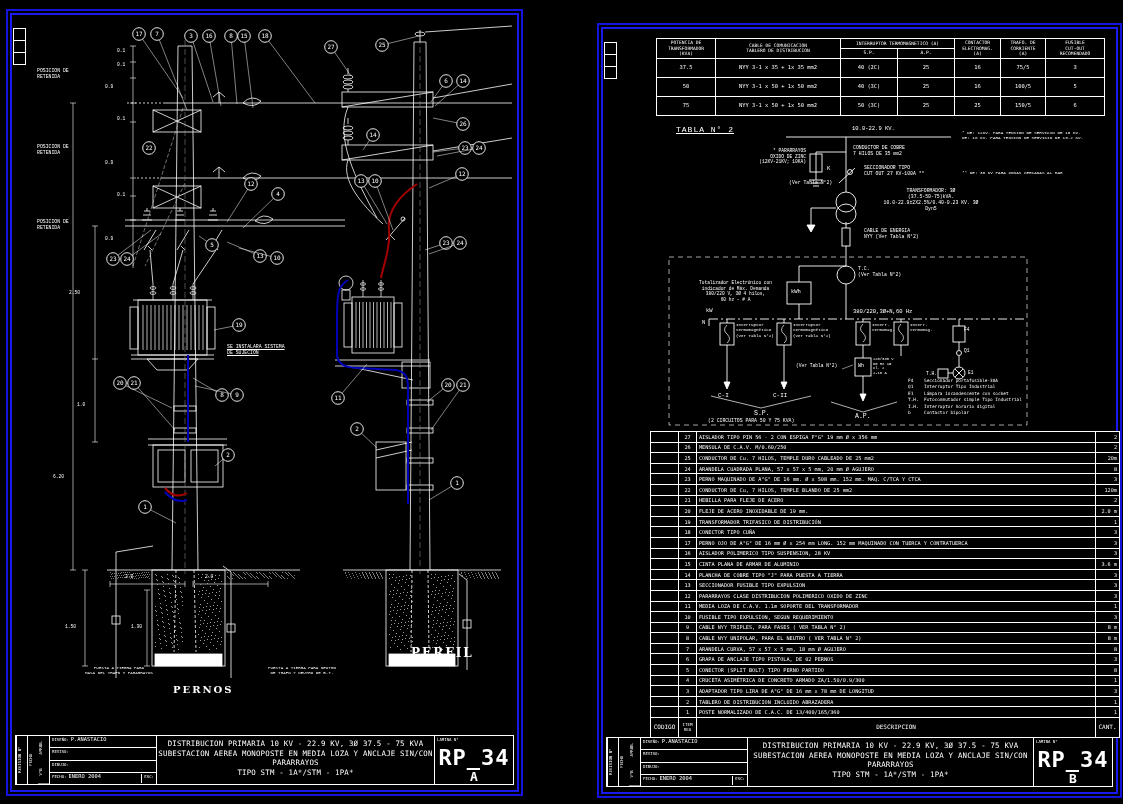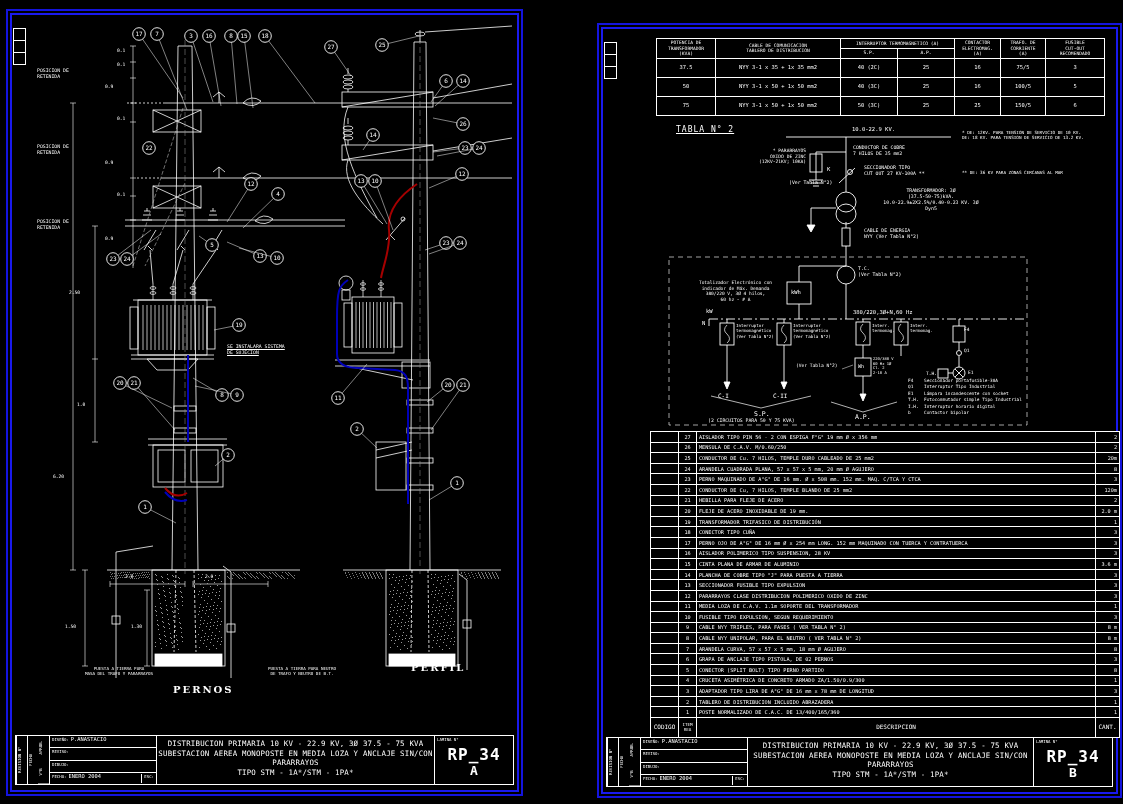--- a/index.html
+++ b/index.html
@@ -4,21 +4,21 @@
 <style>
   html,body{margin:0;padding:0;background:#000;}
   .canvas{position:relative;width:1123px;height:804px;background:#000;overflow:hidden;
           font-family:"DejaVu Sans Mono",monospace;}
   .sheet{position:absolute;background:#000;border:2px solid #1414dd;}
   .frame{position:absolute;inset:2px;border:2px solid #1a1aee;pointer-events:none;}
   .content{position:absolute;inset:7px;}
   .revstrip{position:absolute;left:-2px;top:10px;width:13px;}
   .revstrip i{display:block;height:11px;border:1px solid #fff;border-top:none;}
   .revstrip i:first-child{border-top:1px solid #fff;}
-  .t{position:absolute;color:#fff;white-space:pre-line;line-height:1.25;}
+  .t{position:absolute;color:#fff;white-space:pre-line;line-height:1.25;font-family:Liberation Mono, monospace;}
   .ctr{text-align:center}
   .rt{text-align:right}
   .u{text-decoration:underline}
   .ser{font-family:"DejaVu Serif",serif;font-weight:bold;}
   svg{position:absolute;left:0;top:0;}
   
   table{border-collapse:collapse;table-layout:fixed;position:absolute;background:#000;}
   .spec td{border:1px solid #fff;color:#fff;text-align:center;vertical-align:middle;
            font-size:4.6px;line-height:1.2;padding:1px;white-space:pre-line;overflow:hidden;}
   .spec td.d{font-size:5.4px;height:16px;}
@@ -40,21 +40,21 @@
   .tb-fields{width:106px;border-right:1px solid #fff;display:flex;flex-direction:column;}
   .fr{flex:1;border-bottom:1px solid #fff;font-size:4px;color:#fff;padding:1px 2px;
       display:flex;gap:2px;align-items:flex-start;overflow:hidden;}
   .fr:last-child{border-bottom:none;}
   .fv{font-size:5.4px;margin-top:-1px;}
   .esc{margin-left:auto;border-left:1px solid #fff;padding-left:2px;align-self:stretch;}
   .tb-title{flex:1;color:#fff;font-size:7.4px;text-align:center;white-space:pre-line;
             line-height:1.3;padding-top:3px;letter-spacing:0.2px;overflow:hidden;}
   .tb-lam{width:78px;border-left:1px solid #fff;color:#fff;position:relative;text-align:center;}
   .lam-label{position:absolute;top:1px;left:2px;font-size:4px;}
-  .lam-code{font-size:16px;font-weight:bold;margin-top:9px;letter-spacing:1px;}
+  .lam-code{font-size:22px;font-weight:bold;margin-top:9px;letter-spacing:1px;}
   .lam-letter{font-size:13px;font-weight:bold;line-height:1;}
   .lg-row{display:flex;gap:4px;font-size:4.4px;color:#fff;line-height:1.45;}
   .lg-sym{width:12px;flex:none;}
 </style>
 </head>
 <body>
 
 <div class="canvas">
 
   <div class="sheet" style="left:6px;top:9px;width:513px;height:783px;">
@@ -1177,21 +1177,21 @@
       <div class="t" style="left:116px;top:606px;font-size:4.6px;">1.30</div>
       <div class="t" style="left:110px;top:556px;font-size:4.6px;">2.0</div>
       <div class="t" style="left:190px;top:556px;font-size:4.6px;">2.0</div>
       <div class="t u" style="left:212px;top:326px;font-size:4.8px;">SE INSTALARA SISTEMA
 DE SUJECION</div>
       <div class="t ctr" style="left:52px;top:648px;width:104px;font-size:4.2px;">PUESTA A TIERRA PARA
 MASA DEL TRAFO Y PARARRAYOS</div>
       <div class="t ctr" style="left:232px;top:648px;width:110px;font-size:4.2px;">PUESTA A TIERRA PARA NEUTRO
 DE TRAFO Y NEUTRO DE B.T.</div>
       <div class="t ser" style="left:158px;top:666px;font-size:10px;letter-spacing:2px;">PERNOS</div>
-      <div class="t ser" style="left:396px;top:644px;font-size:10px;letter-spacing:2px;">PERFIL</div>
+      <div class="t ser" style="left:396px;top:628px;font-size:12px;letter-spacing:2px;">PERFIL</div>
 
       <div class="tb">
         <div class="tb-v">REVISION N°</div>
         <div class="tb-v">FECHA</div>
         <div class="tb-vcol">
           <div class="tb-v2">APROB.</div>
           <div class="tb-v2 b">V°B</div>
         </div>
         <div class="tb-fields">
           <div class="fr">

